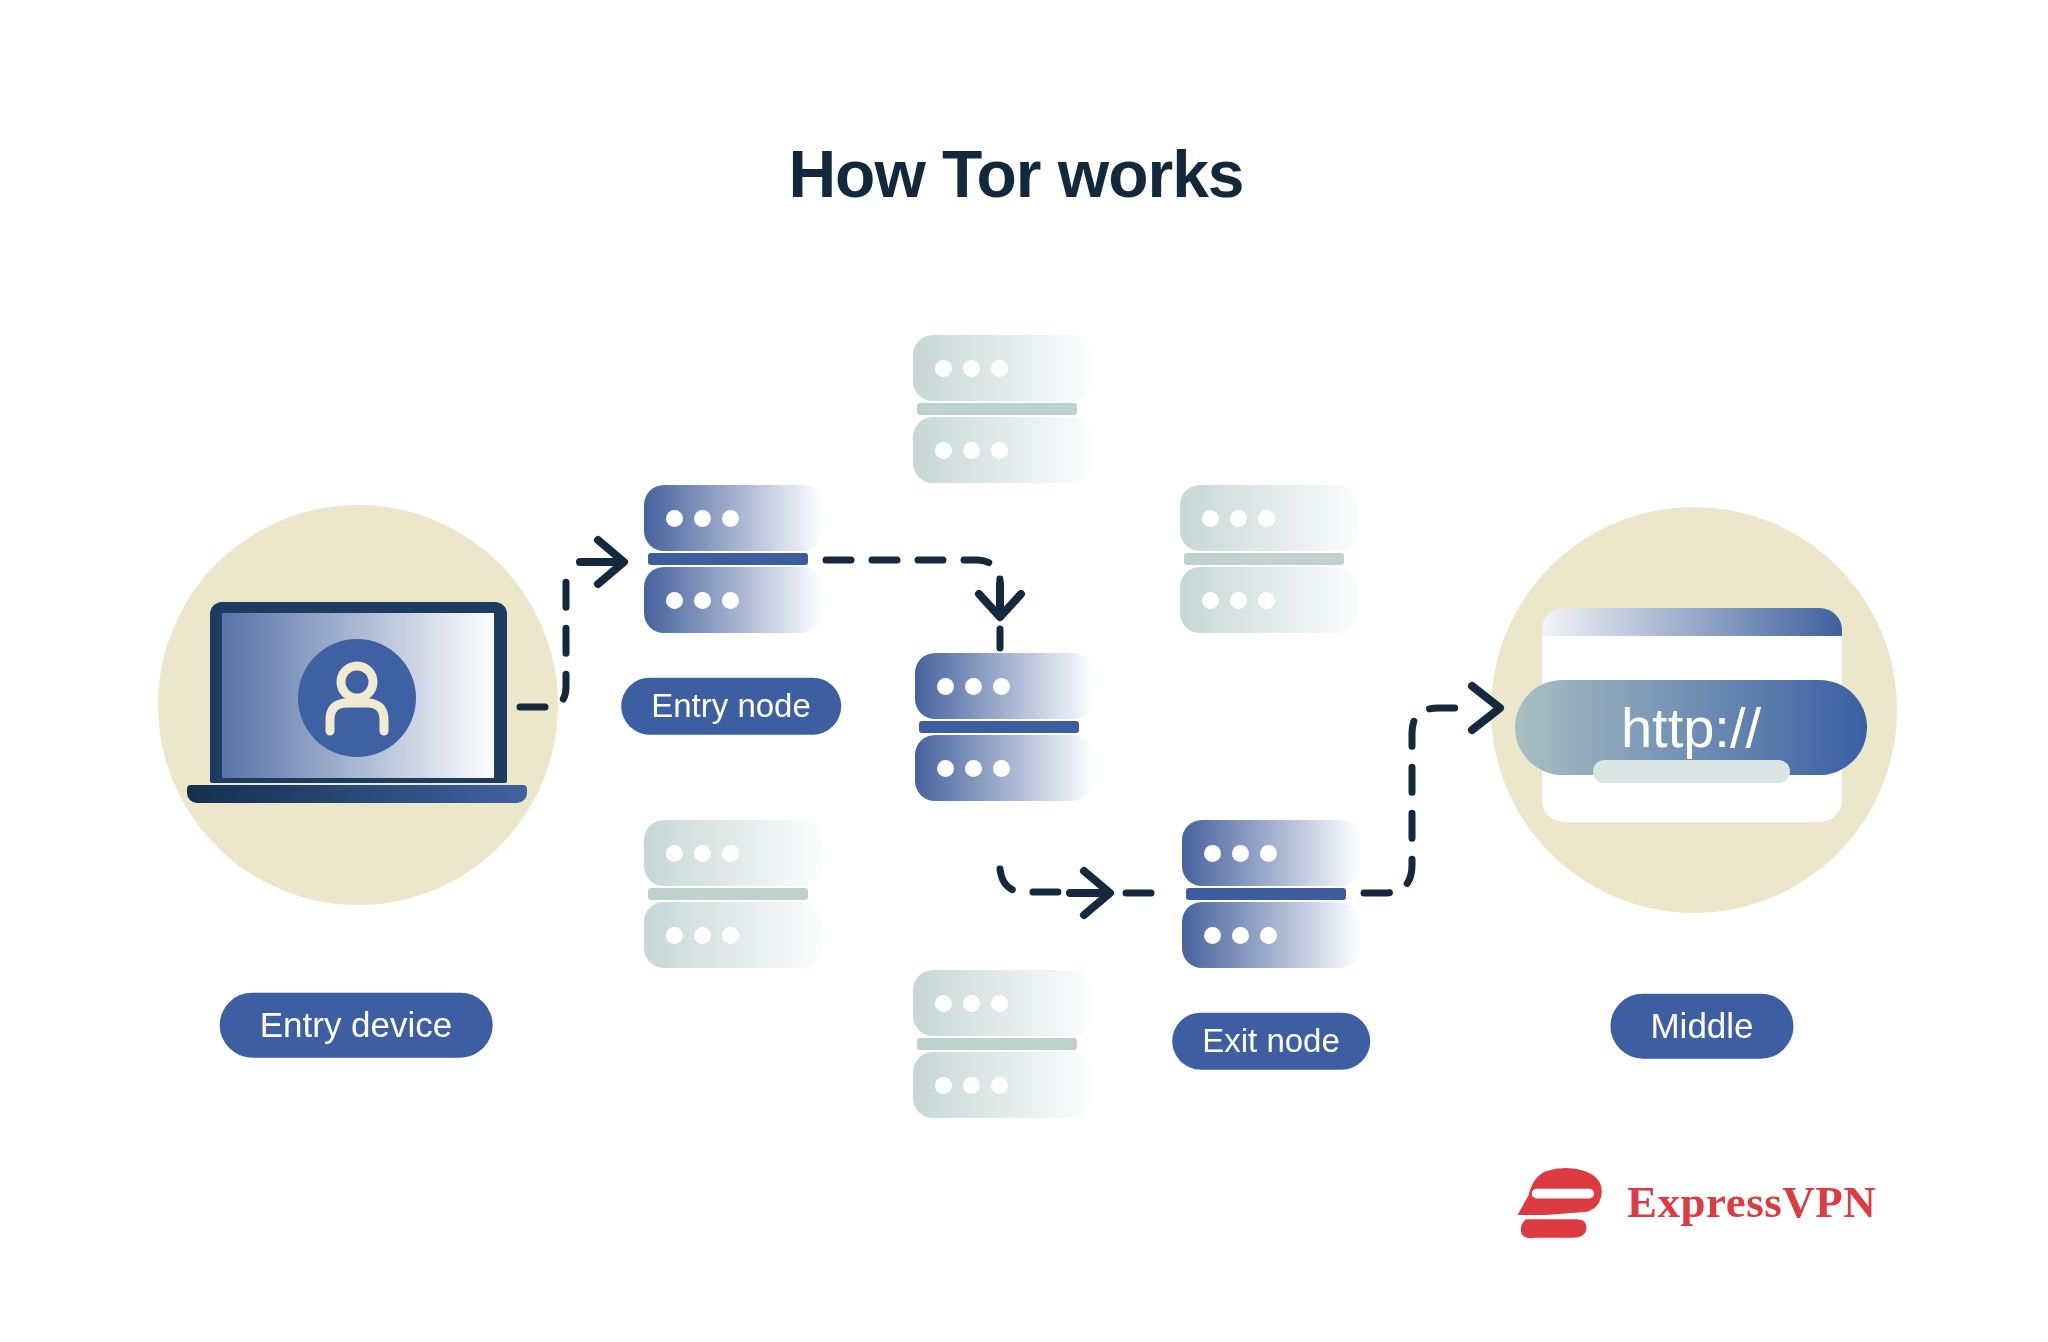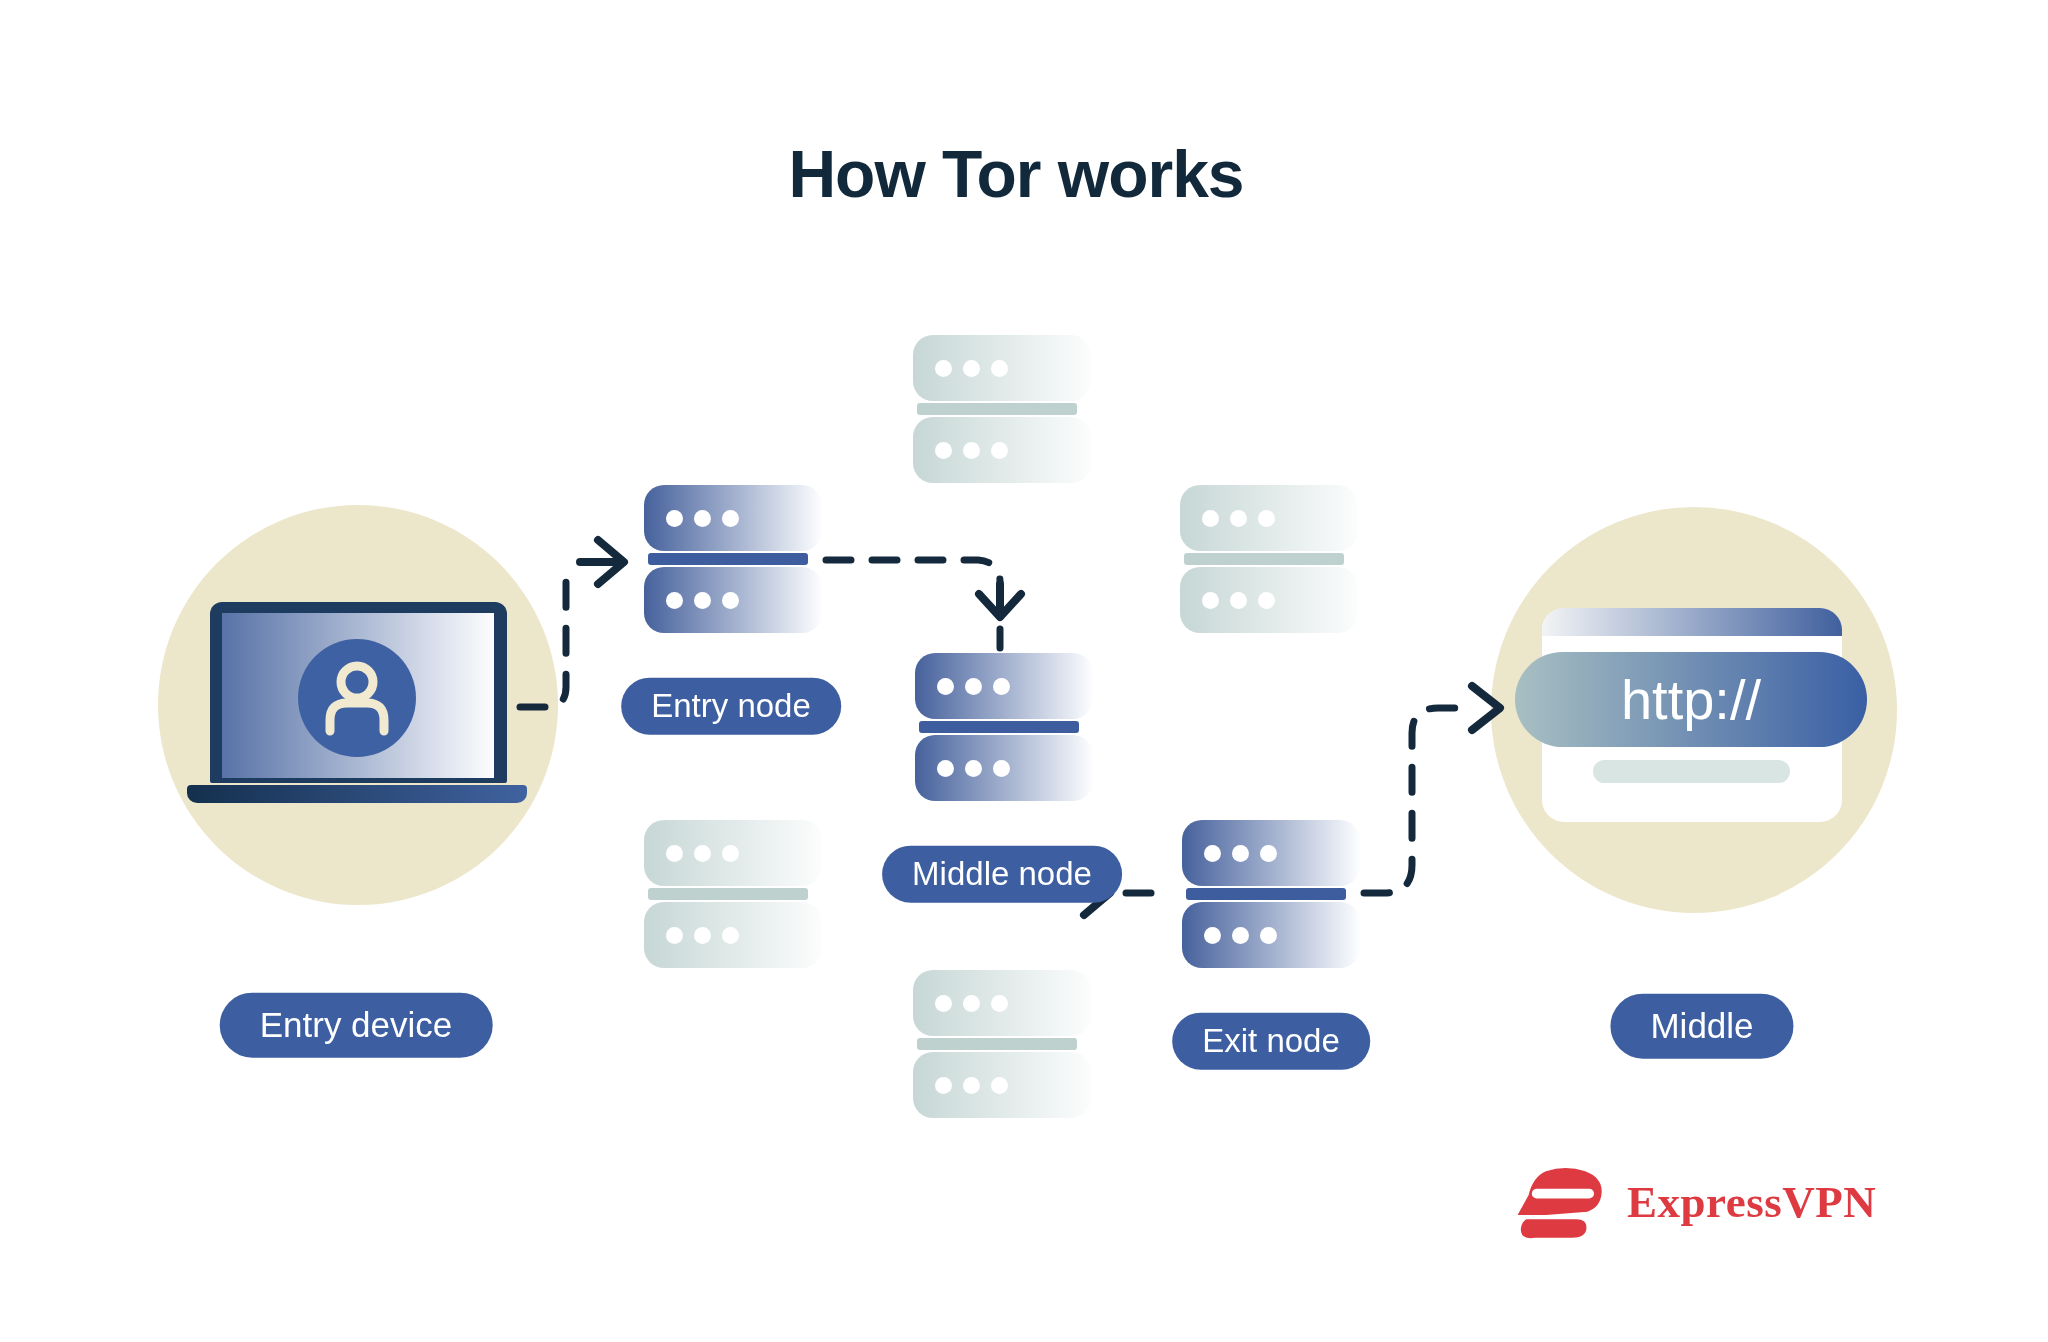--- a/index.html
+++ b/index.html
@@ -63,21 +63,21 @@
   
   .browser{
     position:absolute;left:1542px;top:608px;width:300px;height:214px;
     background:#ffffff;border-radius:22px;
   }
   .browser-top{
     position:absolute;left:0;top:0;width:100%;height:28px;border-radius:22px 22px 0 0;
     background:linear-gradient(90deg,#f2f4f5 0%,#40609e 100%);
   }
   .url-pill{
-    position:absolute;left:1515px;top:652px;width:352px;height:95px;border-radius:48px;
+    position:absolute;left:1515px;top:680px;width:352px;height:95px;border-radius:48px;
     background:linear-gradient(90deg,#a8bfc2 0%,#3a5fa4 100%);
     display:flex;align-items:center;justify-content:center;
     color:#ffffff;font-size:56px;font-weight:500;
   }
   .browser-bar{
     position:absolute;left:1593px;top:760px;width:197px;height:23px;border-radius:12px;
     background:#d9e5e2;
   }
 
   
@@ -228,21 +228,20 @@
   <div class="browser">
     <div class="browser-top"></div>
   </div>
   <div class="url-pill">
     <span>http://</span>
   </div>
   <div class="browser-bar"></div>
 
   <div class="pill lg" style="left:356px;top:994px;">Entry device</div>
   <div class="pill" style="left:731px;top:675px;">Entry node</div>
-  <div class="pill" style="left:1002px;top:843px;">Middle node</div>
   <div class="pill" style="left:1271px;top:1010px;">Exit node</div>
   <div class="pill lg" style="left:1702px;top:995px;">Middle</div>
 
   <div class="brand">
     <svg width="90" height="72" viewBox="0 0 82 66">
       <path d="M30 3 Q48 -3 66 3 Q82 9 81 23 Q80 36 68 40 L30 43 L4 43 L14 25 Q18 8 30 3 Z" fill="#dd3b41"></path>
       <rect x="17" y="19" width="57" height="9" rx="4.5" fill="#ffffff"></rect>
       <path d="M12 47 L58 47 Q68 47 67 56 Q66 64 54 64 L20 64 Q6 66 7 55 Q8 49 12 47 Z" fill="#dd3b41"></path>
     </svg>
     <span class="brand-name">ExpressVPN</span>

